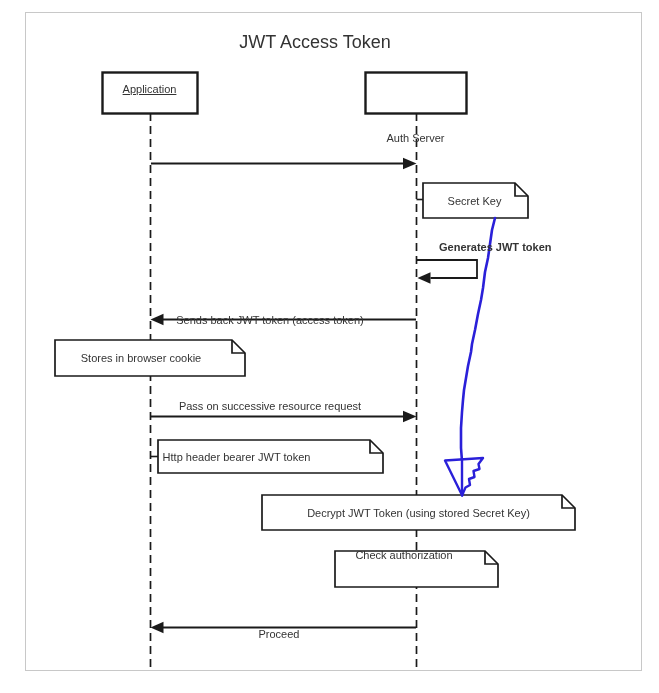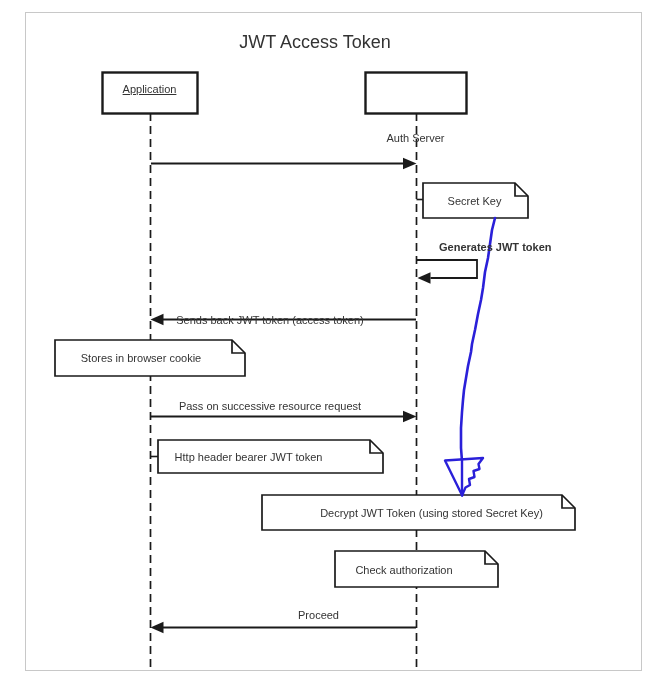--- a/index.html
+++ b/index.html
@@ -100,21 +100,21 @@
   </svg>
 
   <div class="lbl title" style="left:235px;top:31px;width:160px;">JWT Access Token</div>
 
   <div class="lbl boxlbl" style="left:102px;top:68px;width:95px;height:41px;text-decoration:underline;">Application</div>
   <div class="lbl boxlbl" style="left:365px;top:72px;width:101px;height:41px;margin-top:45px;">Auth Server</div>
 
   <div class="lbl" style="left:439px;top:241px;width:120px;text-align:left;font-weight:bold;">Generates JWT token</div>
   <div class="lbl" style="left:145px;top:288px;width:250px;margin-top:26px;">Sends back JWT token (access token)</div>
   <div class="lbl" style="left:145px;top:400px;width:250px;text-align:center;">Pass on successive resource request</div>
-  <div class="lbl" style="left:219px;top:609px;width:120px;text-align:right;">Proceed</div>
+  <div class="lbl" style="left:219px;top:628px;width:120px;">Proceed</div>
 
   <div class="lbl boxlbl" style="left:422px;top:183px;width:105px;height:35px;">Secret Key</div>
   <div class="lbl boxlbl" style="left:55px;top:340px;width:172px;height:36px;">Stores in browser cookie</div>
-  <div class="lbl boxlbl" style="left:156px;top:440px;width:185px;height:33px;">Http header bearer JWT token</div>
-  <div class="lbl boxlbl" style="left:275px;top:495px;width:313px;height:35px;">Decrypt JWT Token (using stored Secret Key)</div>
-  <div class="lbl boxlbl" style="left:335px;top:552px;width:138px;height:36px;">Check authorization</div>
+  <div class="lbl boxlbl" style="left:144px;top:440px;width:185px;height:33px;">Http header bearer JWT token</div>
+  <div class="lbl boxlbl" style="left:262px;top:495px;width:313px;height:35px;">Decrypt JWT Token (using stored Secret Key)</div>
+  <div class="lbl boxlbl" style="left:335px;top:537px;width:138px;height:36px;">Check authorization</div>
 
 </div>
 
 </body></html>

